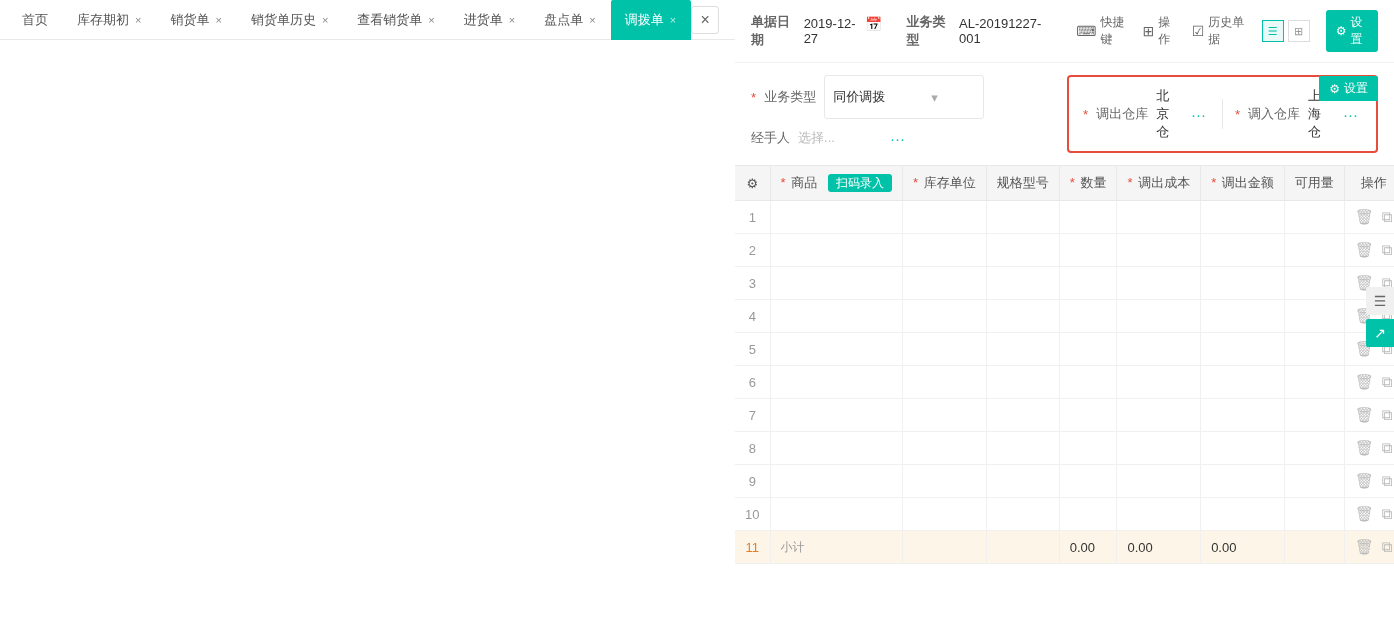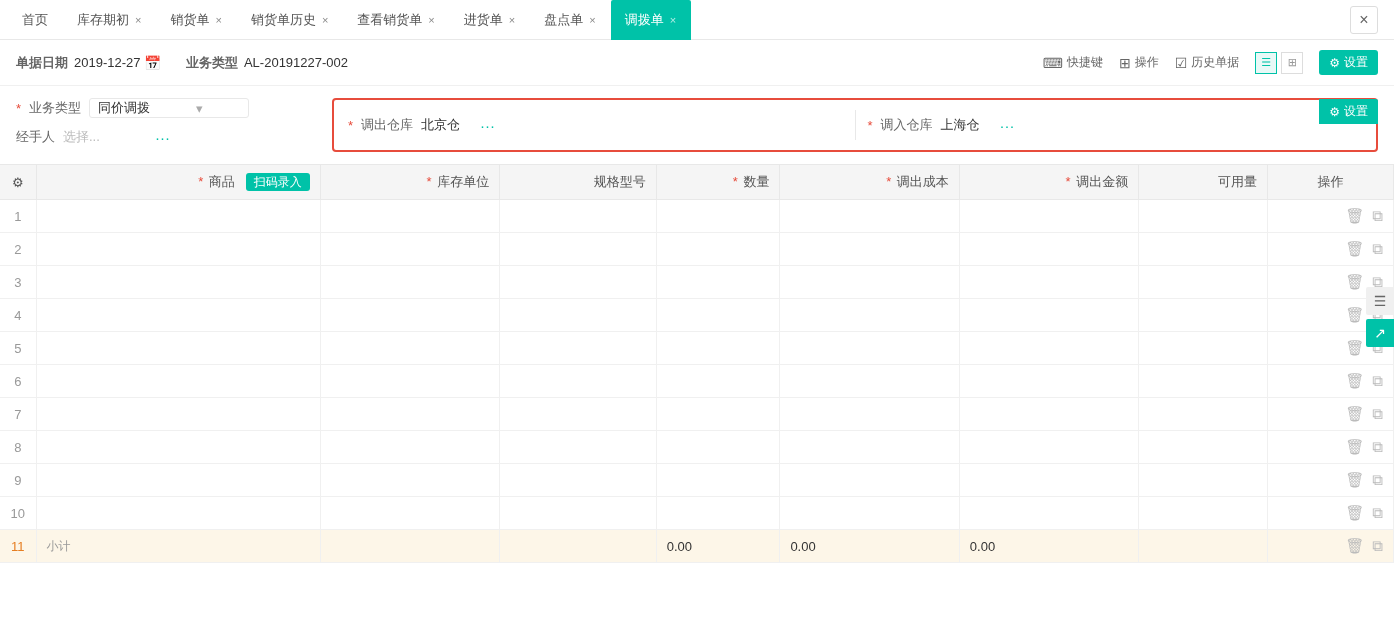--- a/index.html
+++ b/index.html
@@ -148,21 +148,21 @@
       color: #333;
       font-size: 13px;
     }
     .select-field {
       display: flex;
       align-items: center;
       gap: 6px;
       min-width: 160px;
       border: 1px solid #e8e8e8;
       border-radius: 3px;
-      padding: 0 8px;
+      padding: 12px 8px;
       cursor: pointer;
       color: #333;
     }
     .select-arrow {
       color: #aaa;
       margin-left: auto;
     }
     .dots-btn {
       color: #00c2a8;
       cursor: pointer;
@@ -288,21 +288,21 @@
       background: #f0f0f0;
       color: #666;
     }
 
     
     .table-container::-webkit-scrollbar { height: 6px; width: 6px; }
     .table-container::-webkit-scrollbar-thumb { background: #ddd; border-radius: 3px; }
 
     .page-wrapper {
       display: flex;
-      flex-direction: column;
+      flex-direction: row;
       height: 634px;
       overflow: hidden;
     }
 
     .content-area {
       display: flex;
       flex-direction: column;
       flex: 1;
       overflow: hidden;
     }
@@ -354,21 +354,21 @@
     <div class="toolbar">
       <div class="toolbar-field">
         <span class="toolbar-label">单据日期</span>
         <div class="toolbar-value">
           <span>2019-12-27</span>
           <span class="calendar-icon">📅</span>
         </div>
       </div>
       <div class="toolbar-field">
         <span class="toolbar-label">业务类型</span>
-        <span class="toolbar-value">AL-20191227-002</span>
+        <span class="toolbar-value">AL-20191227-001</span>
       </div>
       <div class="toolbar-right">
         <div class="toolbar-action">
           <span style="font-size:14px;">⌨</span>
           <span>快捷键</span>
         </div>
         <div class="toolbar-action">
           <span style="font-size:14px;">⊞</span>
           <span>操作</span>
         </div>

